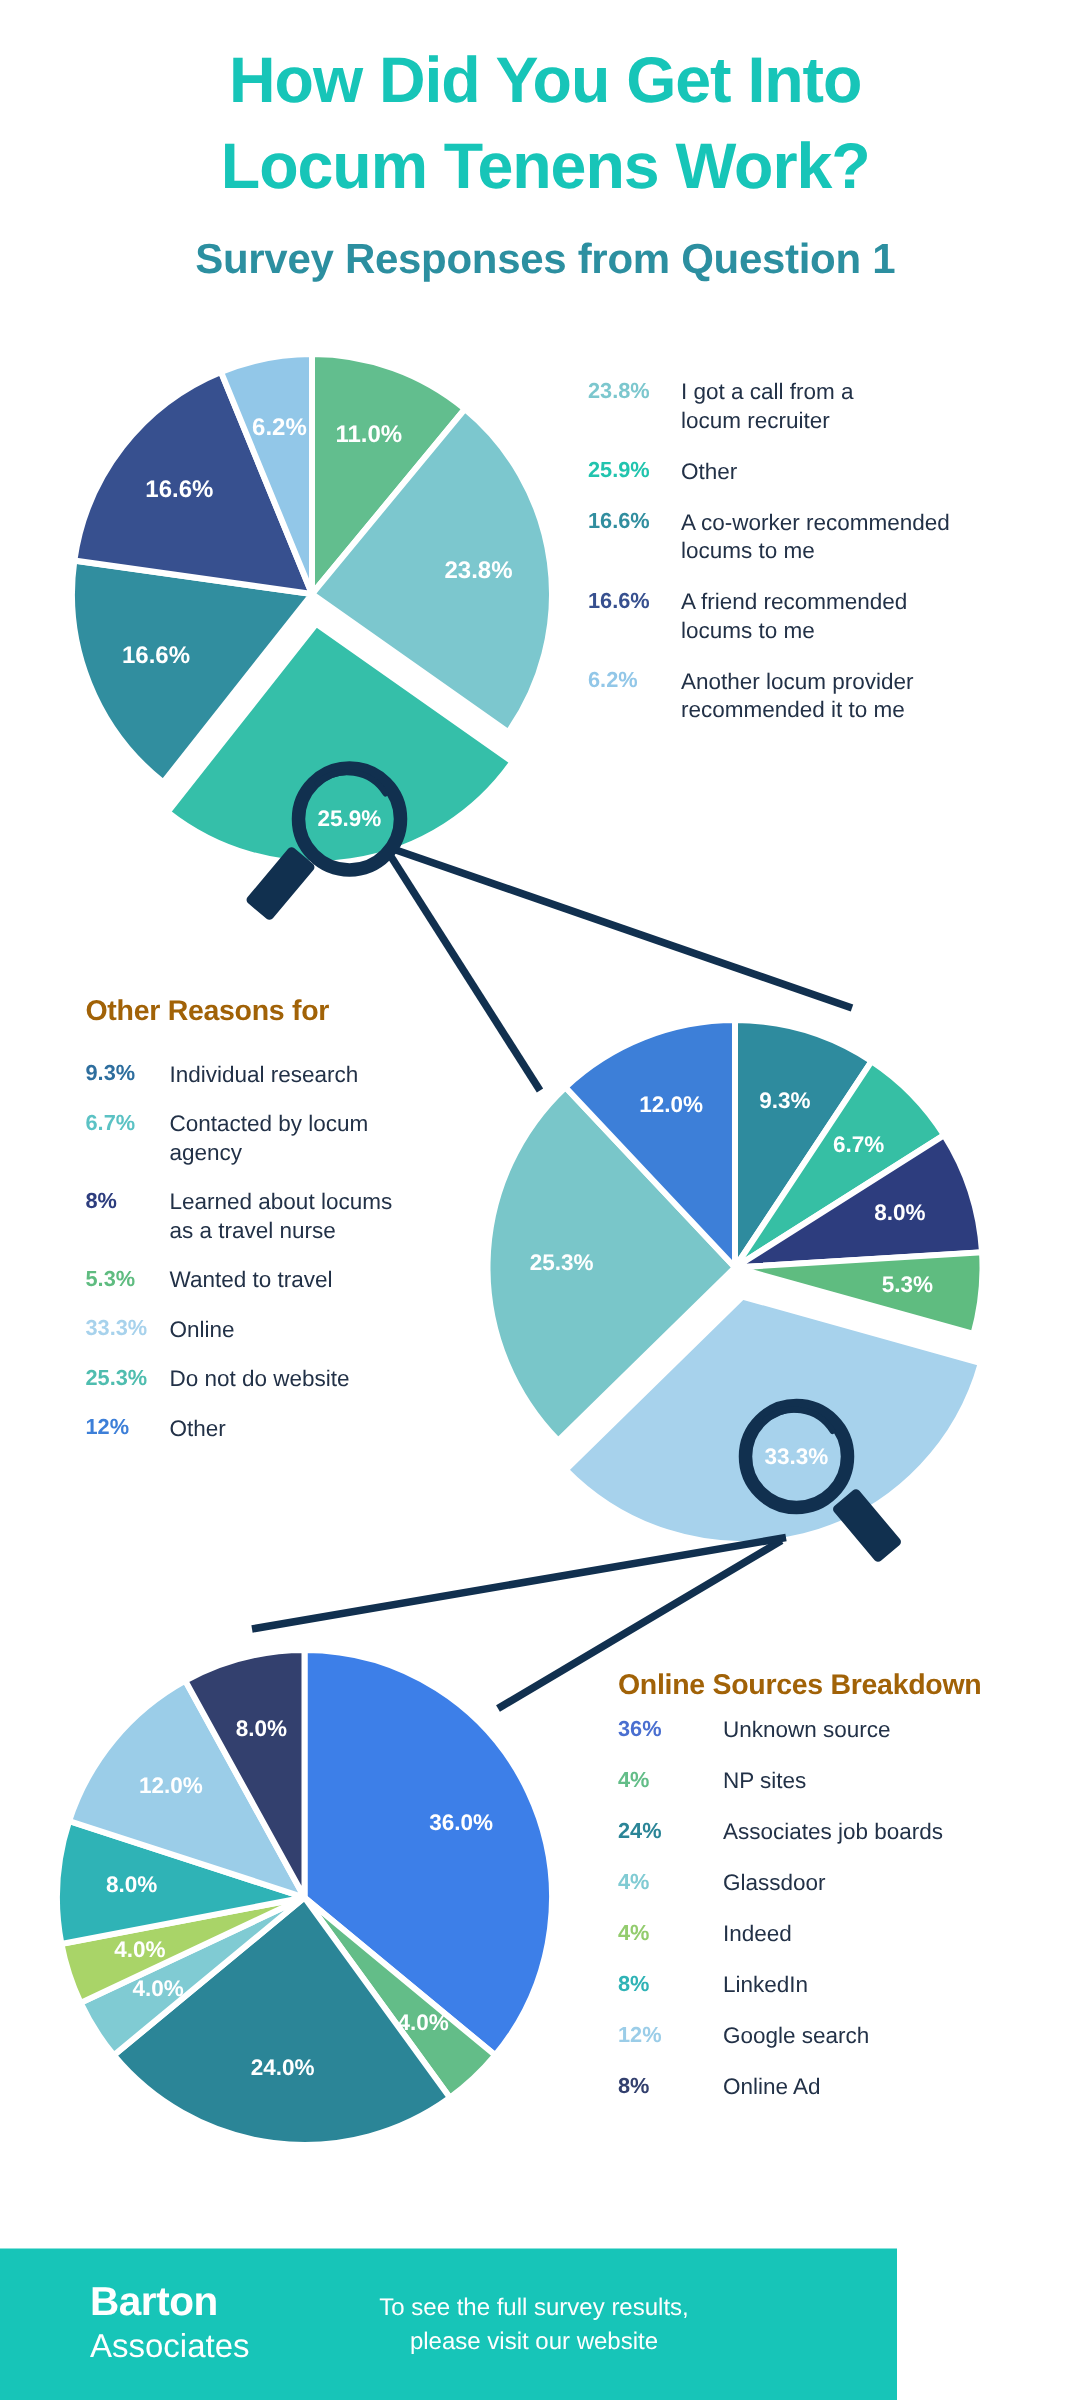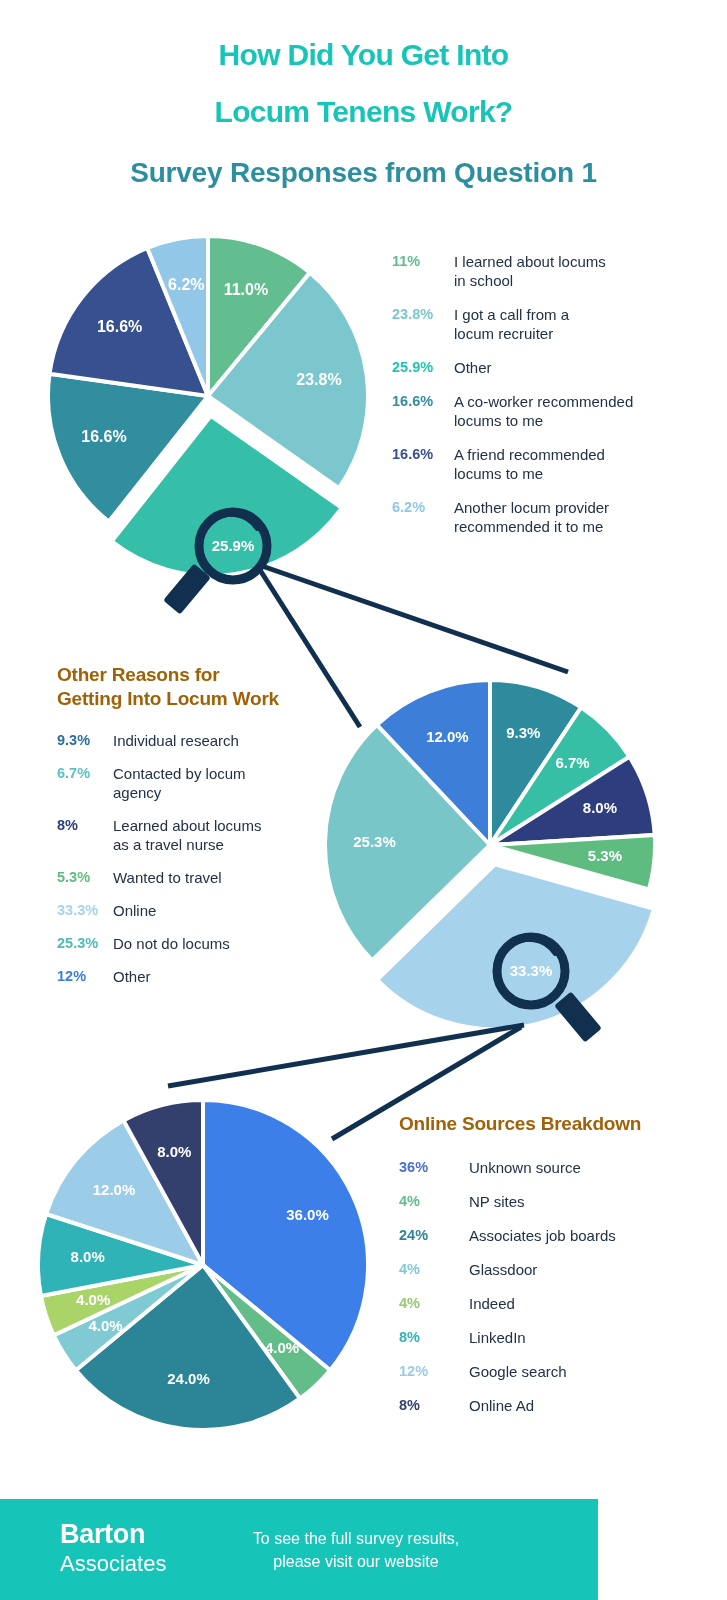--- a/index.html
+++ b/index.html
@@ -7,21 +7,21 @@
     width: 727px; height: 1600px;
     background: #ffffff;
     font-family: "Liberation Sans", sans-serif;
     overflow: hidden;
   }
   #root { position: relative; width: 727px; height: 1600px; background: #fff; }
 
   
   .hdr { position: absolute; left: 0; top: 26px; width: 727px; text-align: center; }
   .hdr h1 {
-    font-size: 30px; line-height: 57px; font-weight: 800;
+    font-size: 43px; line-height: 57px; font-weight: 800;
     color: #17C5B8; letter-spacing: -0.7px;
   }
   .hdr .sub {
     margin-top: 17px; font-size: 28px; font-weight: 600; color: #2C8FA0;
     letter-spacing: -0.2px;
   }
 
   
   .pie { position: absolute; }
   .pie svg { display: block; overflow: visible; }
@@ -99,24 +99,20 @@
           <text x="187.0" y="298.6" class="sl-label" font-size="16px" opacity="0">25.9%</text>
           <text x="64.0" y="209.7" class="sl-label" font-size="16px">16.6%</text>
           <text x="79.6" y="99.3" class="sl-label" font-size="16px">16.6%</text>
           <text x="146.3" y="58.1" class="sl-label" font-size="16px">6.2%</text>
         </g>
     </svg>
   </div>
 
   <div class="legend" id="legend1" style="left:392px; top:252px; width:300px;">
       <div class="lg-row">
-        <div class="lg-pct" style="color: rgb(98, 190, 142);">11%</div>
-        <div class="lg-txt">I learned about locums<br>in school</div>
-      </div>
-      <div class="lg-row">
         <div class="lg-pct" style="color: rgb(124, 199, 206);">23.8%</div>
         <div class="lg-txt">I got a call from a<br>locum recruiter</div>
       </div>
       <div class="lg-row">
         <div class="lg-pct" style="color: rgb(33, 196, 174);">25.9%</div>
         <div class="lg-txt">Other</div>
       </div>
       <div class="lg-row">
         <div class="lg-pct" style="color: rgb(49, 142, 159);">16.6%</div>
         <div class="lg-txt">A co-worker recommended<br>locums to me</div>
@@ -127,21 +123,20 @@
       </div>
       <div class="lg-row">
         <div class="lg-pct" style="color: rgb(146, 199, 232);">6.2%</div>
         <div class="lg-txt">Another locum provider<br>recommended it to me</div>
       </div>
     </div>
 
   <div class="legend" id="legend2wrap" style="left:57px; top:663px; width:290px;">
     <div class="lg-title">
       <span>Other Reasons for</span><br>
-      <span>Getting Into Locum Work</span>
     </div>
     <div id="legend2" style="margin-top:20px;">
         <div class="lg-row">
           <div class="lg-pct" style="color: rgb(46, 110, 158);">9.3%</div>
           <div class="lg-txt">Individual research</div>
         </div>
         <div class="lg-row">
           <div class="lg-pct" style="color: rgb(91, 194, 196);">6.7%</div>
           <div class="lg-txt">Contacted by locum<br>agency</div>
         </div>
@@ -152,21 +147,21 @@
         <div class="lg-row">
           <div class="lg-pct" style="color: rgb(95, 188, 128);">5.3%</div>
           <div class="lg-txt">Wanted to travel</div>
         </div>
         <div class="lg-row">
           <div class="lg-pct" style="color: rgb(167, 210, 236);">33.3%</div>
           <div class="lg-txt">Online</div>
         </div>
         <div class="lg-row">
           <div class="lg-pct" style="color: rgb(79, 189, 175);">25.3%</div>
-          <div class="lg-txt">Do not do locums</div>
+          <div class="lg-txt">Do not do website</div>
         </div>
         <div class="lg-row">
           <div class="lg-pct" style="color: rgb(61, 127, 216);">12%</div>
           <div class="lg-txt">Other</div>
         </div>
       </div>
   </div>
 
   <div class="pie" id="pie2" style="left:310px; top:665px;">
     <svg width="360" height="360" viewBox="0 0 360 360">
@@ -209,23 +204,23 @@
           <text x="160.5" y="289.6" class="sl-label" font-size="15px">24.0%</text>
           <text x="77.5" y="236.9" class="sl-label" font-size="15px">4.0%</text>
           <text x="65.2" y="210.7" class="sl-label" font-size="15px">4.0%</text>
           <text x="59.7" y="167.7" class="sl-label" font-size="15px">8.0%</text>
           <text x="86.0" y="101.4" class="sl-label" font-size="15px">12.0%</text>
           <text x="146.3" y="63.1" class="sl-label" font-size="15px">8.0%</text>
         </g>
     </svg>
   </div>
 
-  <div class="legend" id="legend3wrap" style="left:399px; top:1112px; width:310px;">
+  <div class="legend" id="legend3wrap" style="left:412px; top:1112px; width:310px;">
     <div class="lg-title">Online Sources Breakdown</div>
-    <div id="legend3" style="margin-top:22px;">
+    <div id="legend3" style="margin-top:8px;">
         <div class="lg-row">
           <div class="lg-pct" style="color: rgb(74, 111, 208);">36%</div>
           <div class="lg-txt">Unknown source</div>
         </div>
         <div class="lg-row">
           <div class="lg-pct" style="color: rgb(99, 189, 136);">4%</div>
           <div class="lg-txt">NP sites</div>
         </div>
         <div class="lg-row">
           <div class="lg-pct" style="color: rgb(43, 133, 151);">24%</div>

